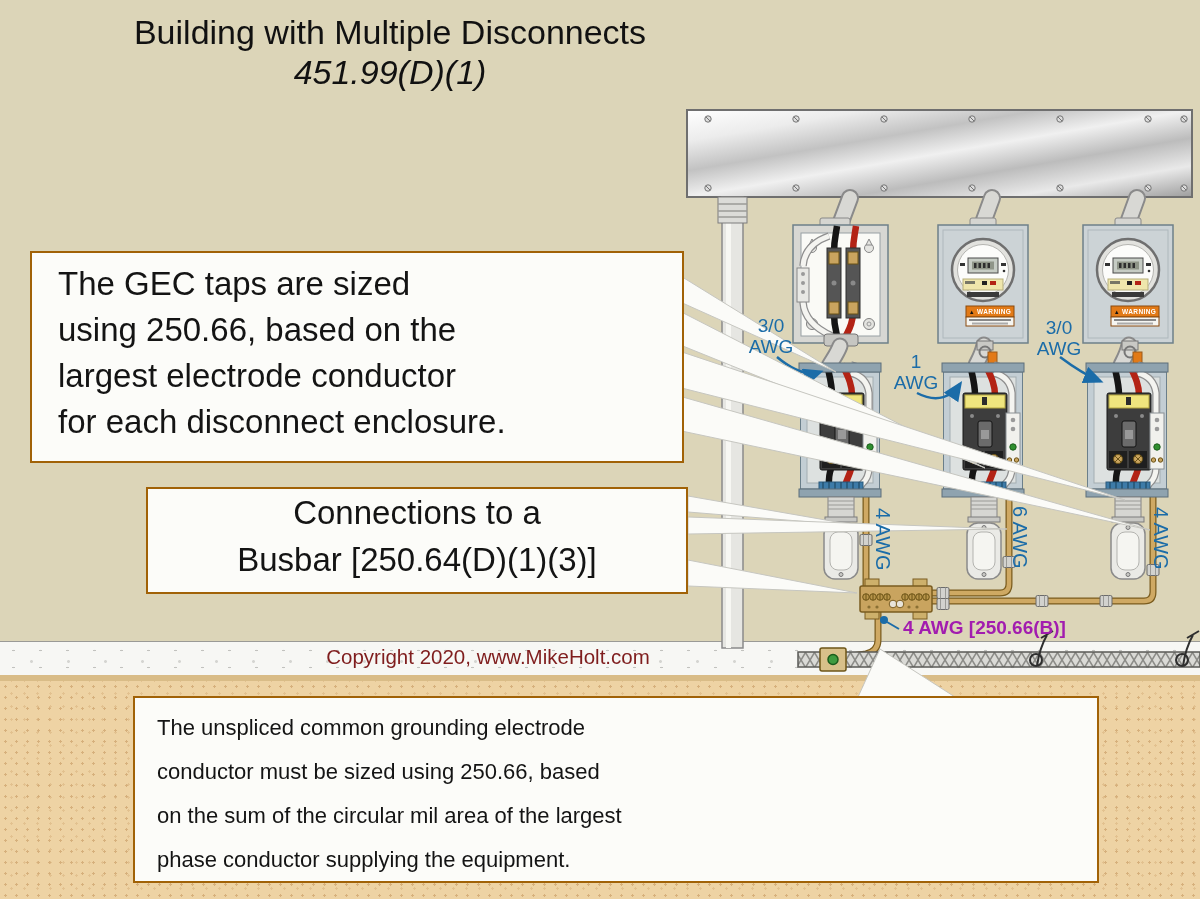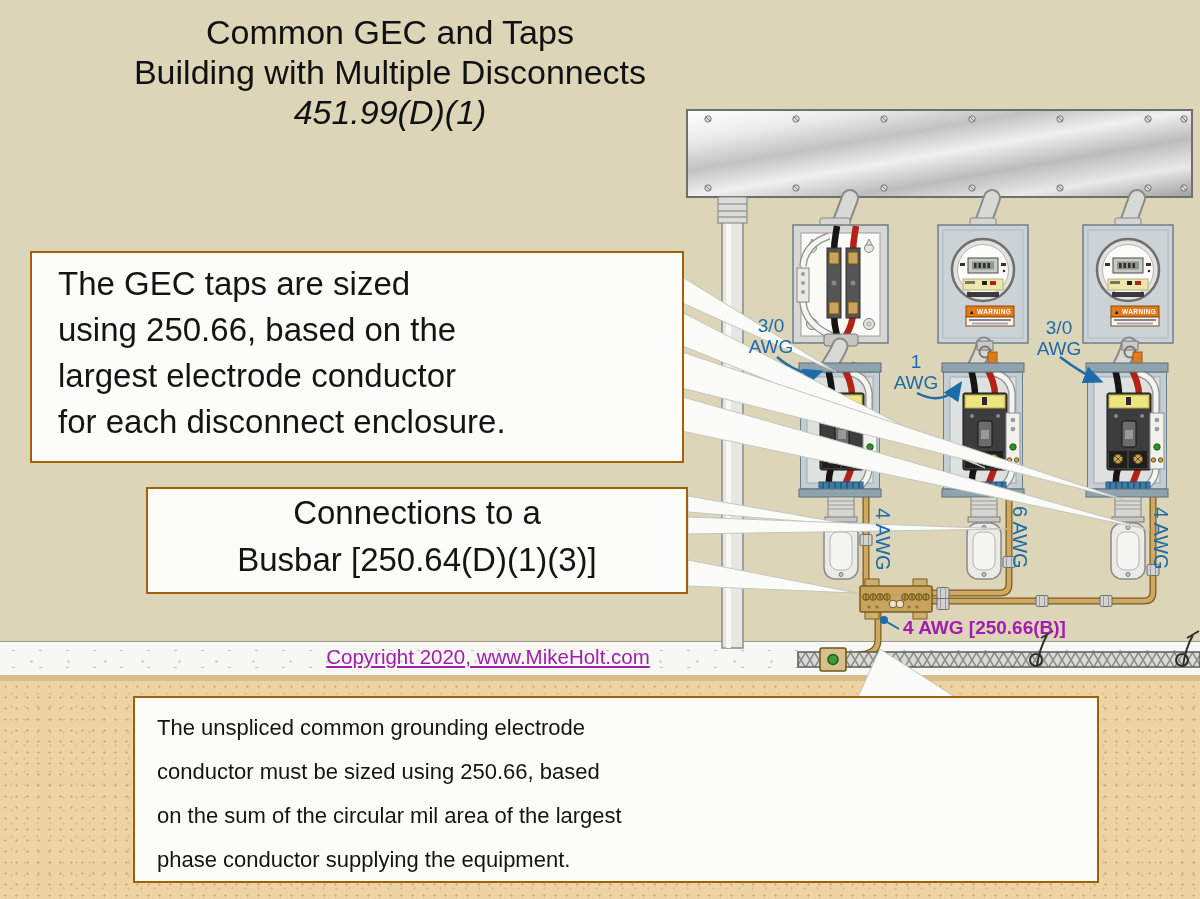--- a/index.html
+++ b/index.html
@@ -23,21 +23,21 @@
   
   .ov{position:absolute;z-index:3;color:#161616;}
   .title{left:105px;top:12px;width:570px;text-align:center;
          font-size:34px;line-height:40px;color:#111;}
   .title .it{font-style:italic;}
   .svc{position:absolute;z-index:3;text-align:center;font-size:19px;line-height:21px;color:#1b6ca8;}
   .vlab{position:absolute;z-index:3;font-size:20px;color:#1b6ca8;white-space:nowrap;
         transform:rotate(90deg);transform-origin:0 0;}
   .geclab{position:absolute;z-index:3;font-size:19px;color:#a21caf;white-space:nowrap;font-weight:bold;}
   .copyright{position:absolute;z-index:3;left:238px;top:645px;width:500px;
-             text-align:center;font-size:20.5px;color:#a21caf;text-decoration:underline;}
+             text-align:center;font-size:20.5px;color:#7f1d1d;}
   .warn{position:absolute;z-index:3;width:48px;height:11px;display:flex;align-items:center;
         justify-content:center;gap:2px;color:#fff;font-size:6.5px;font-weight:bold;letter-spacing:.4px;}
   .warn .tri{color:#111;font-size:6px;line-height:6px;}
   
   .box{position:absolute;z-index:4;background:#fcfcf9;border:2px solid #a16207;color:#141414;}
   .box1{left:30px;top:251px;width:624px;height:200px;font-size:33px;line-height:46px;
         padding:8px 0 0 26px;}
   .box2{left:146px;top:487px;width:538px;height:103px;font-size:33px;line-height:47px;
         padding:0 0 0 0;text-align:center;}
   .box3{left:133px;top:696px;width:940px;height:175px;font-size:22px;line-height:44px;
@@ -313,21 +313,20 @@
       <polygon points="658,344 1125,500 658,382"></polygon>
       <polygon points="658,390 1150,530 658,426"></polygon>
       <polygon points="688,496 860,526 688,512"></polygon>
       <polygon points="688,517 1007,529 688,534"></polygon>
       <polygon points="688,560 857,593 688,586"></polygon>
       <polygon points="858,697 955,697 880,649"></polygon>
     </g>
   </svg>
 
   <div class="ov title">
-    <div>Common GEC and Taps</div>
     <div>Building with Multiple Disconnects</div>
     <div class="it">451.99(D)(1)</div>
   </div>
 
   <div class="svc" style="left:733px;top:315px;width:76px;">
     <div>3/0</div>
     <div>AWG</div>
   </div>
   <div class="svc" style="left:876px;top:351px;width:80px;">
     <div>1</div>

